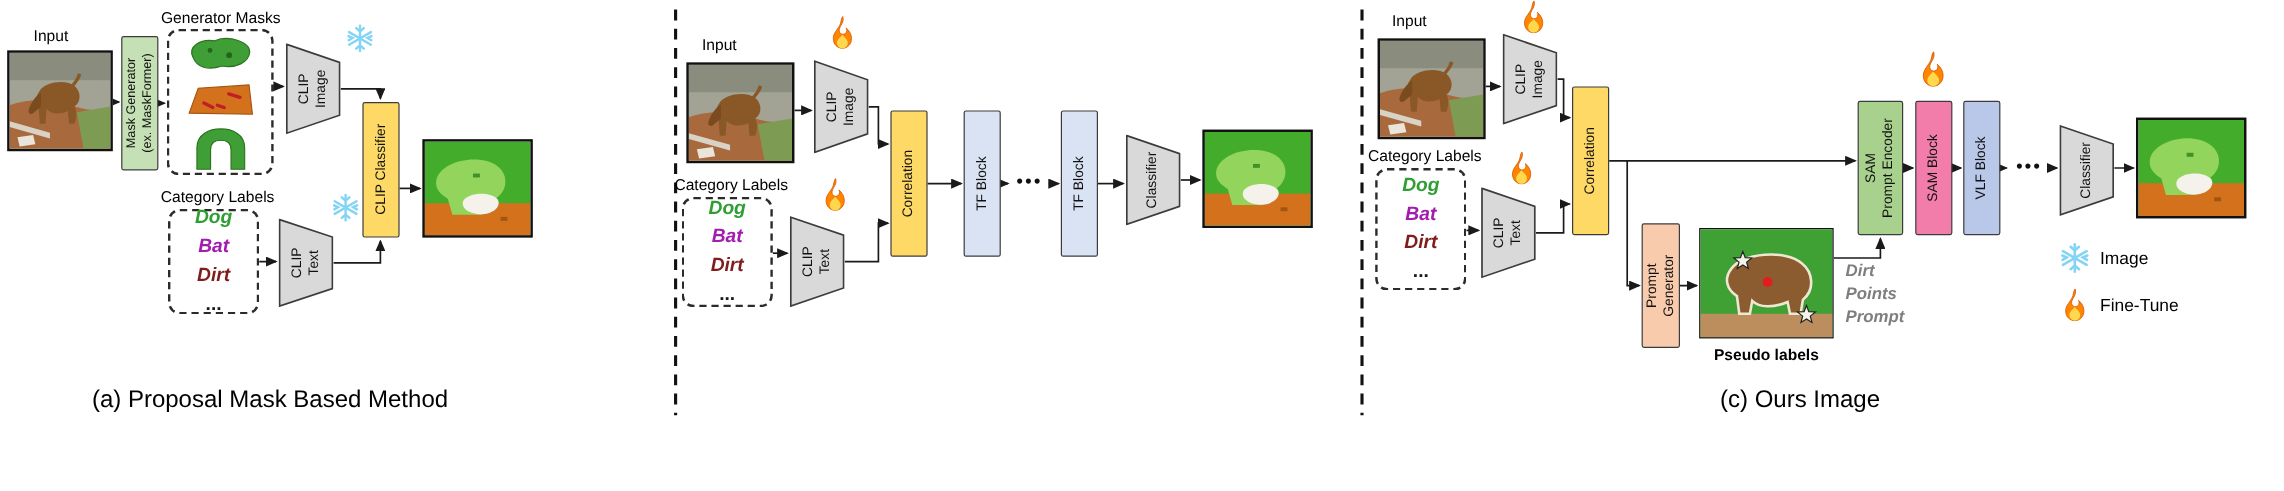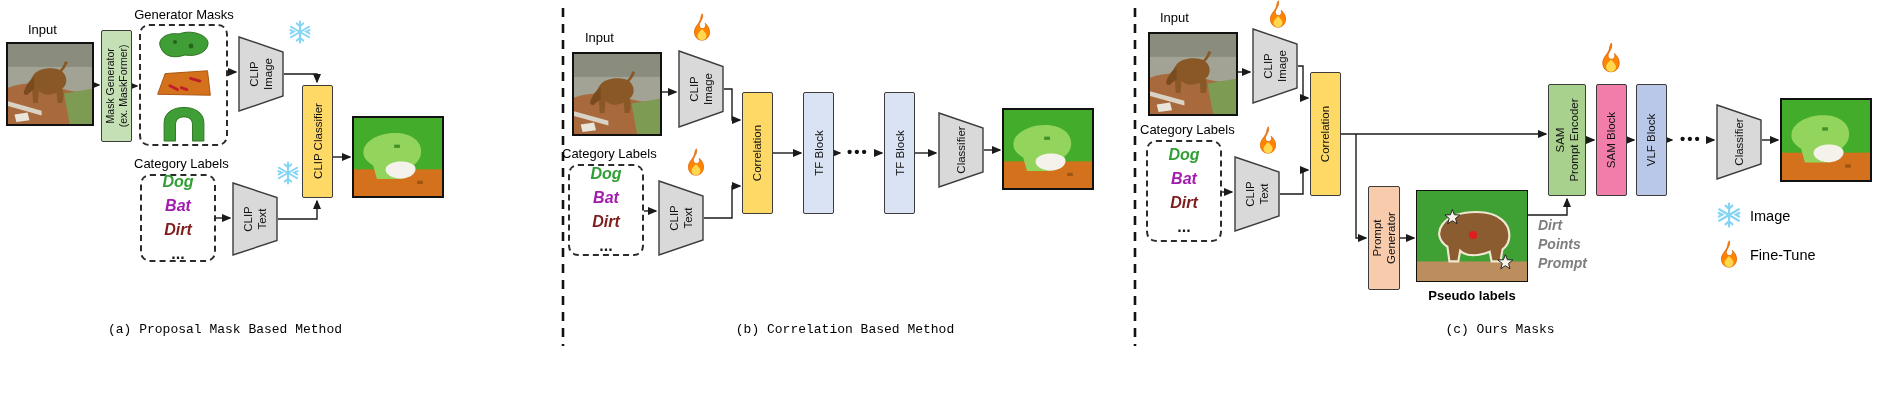--- a/index.html
+++ b/index.html
@@ -1,21 +1,21 @@
 <!DOCTYPE html>
 <html><head>
 <meta charset="utf-8">
 <style>
   * { box-sizing: border-box; }
   html,body { margin:0; padding:0; background:#ffffff; }
   #fig { position:relative; width:1903px; height:409px; background:#fff;
          font-family:"Liberation Sans", sans-serif; color:#000; overflow:hidden; }
   .panel { position:absolute; inset:0; }
   .lbl { position:absolute; font-size:13px; white-space:nowrap; }
-  .caption { position:absolute; font-size:13px; text-align:center;font-family:Liberation Mono, monospace; }
+  .caption { position:absolute; font-size:20px; text-align:center; }
   .vbox { position:absolute; border:1.4px solid #3c3c3c; display:flex; align-items:center;
           justify-content:center; border-radius:2px; }
   .vtext { transform:rotate(-90deg); white-space:nowrap; font-size:11.5px; line-height:1.22;
            text-align:center; color:#111; }
   .trap { position:absolute; }
   .trap > svg { position:absolute; left:0; top:0; }
   .trap .vc { position:absolute; inset:0; display:flex; align-items:center; justify-content:center; }
   .dashed { position:absolute; border:2px dashed #2b2b2b; border-radius:10px; background:#fff; }
   .cats { width:100%; height:100%; display:flex; flex-direction:column; align-items:center;
           justify-content:center; font-style:italic; font-weight:600; font-size:16px; line-height:1.5; }
@@ -287,21 +287,20 @@
           <div class="vtext">Classifier</div>
         </div>
     </div>
 
     <div class="img-frame" style="left:1002px; top:108px; width:92px; height:82px;">
       <svg viewBox="0 0 92 82" preserveAspectRatio="none">
           <use href="#sym-output-seg"></use>
         </svg>
     </div>
 
-    <div class="caption" style="left:665px; top:322px; width:360px;">(b) Correlation Based Method</div>
   </div>
 
   <div class="panel">
     <div class="lbl" style="left:1160px; top:10px;">Input</div>
 
     <div class="img-frame" style="left:1148px; top:32px; width:90px; height:84px;">
       <svg viewBox="0 0 90 84" preserveAspectRatio="none">
           <use href="#sym-input-photo"></use>
         </svg>
     </div>
@@ -417,16 +416,16 @@
 
     <svg class="icon" style="left:1716px; top:202px;" width="26" height="26" viewBox="0 0 24 24">
         <use href="#sym-snow"></use>
       </svg>
     <div class="legend-lbl" style="left:1750px; top:208px;">Image</div>
     <svg class="icon" style="left:1717px; top:240px;" width="24" height="28" viewBox="0 0 24 28">
         <use href="#sym-flame"></use>
       </svg>
     <div class="legend-lbl" style="left:1750px; top:247px;">Fine-Tune</div>
 
-    <div class="caption" style="left:1320px; top:322px; width:360px;">(c) Ours Masks</div>
+    <div class="caption" style="left:1320px; top:322px; width:360px;">(c) Ours Image</div>
   </div>
 
 </div>
 
 </body></html>

